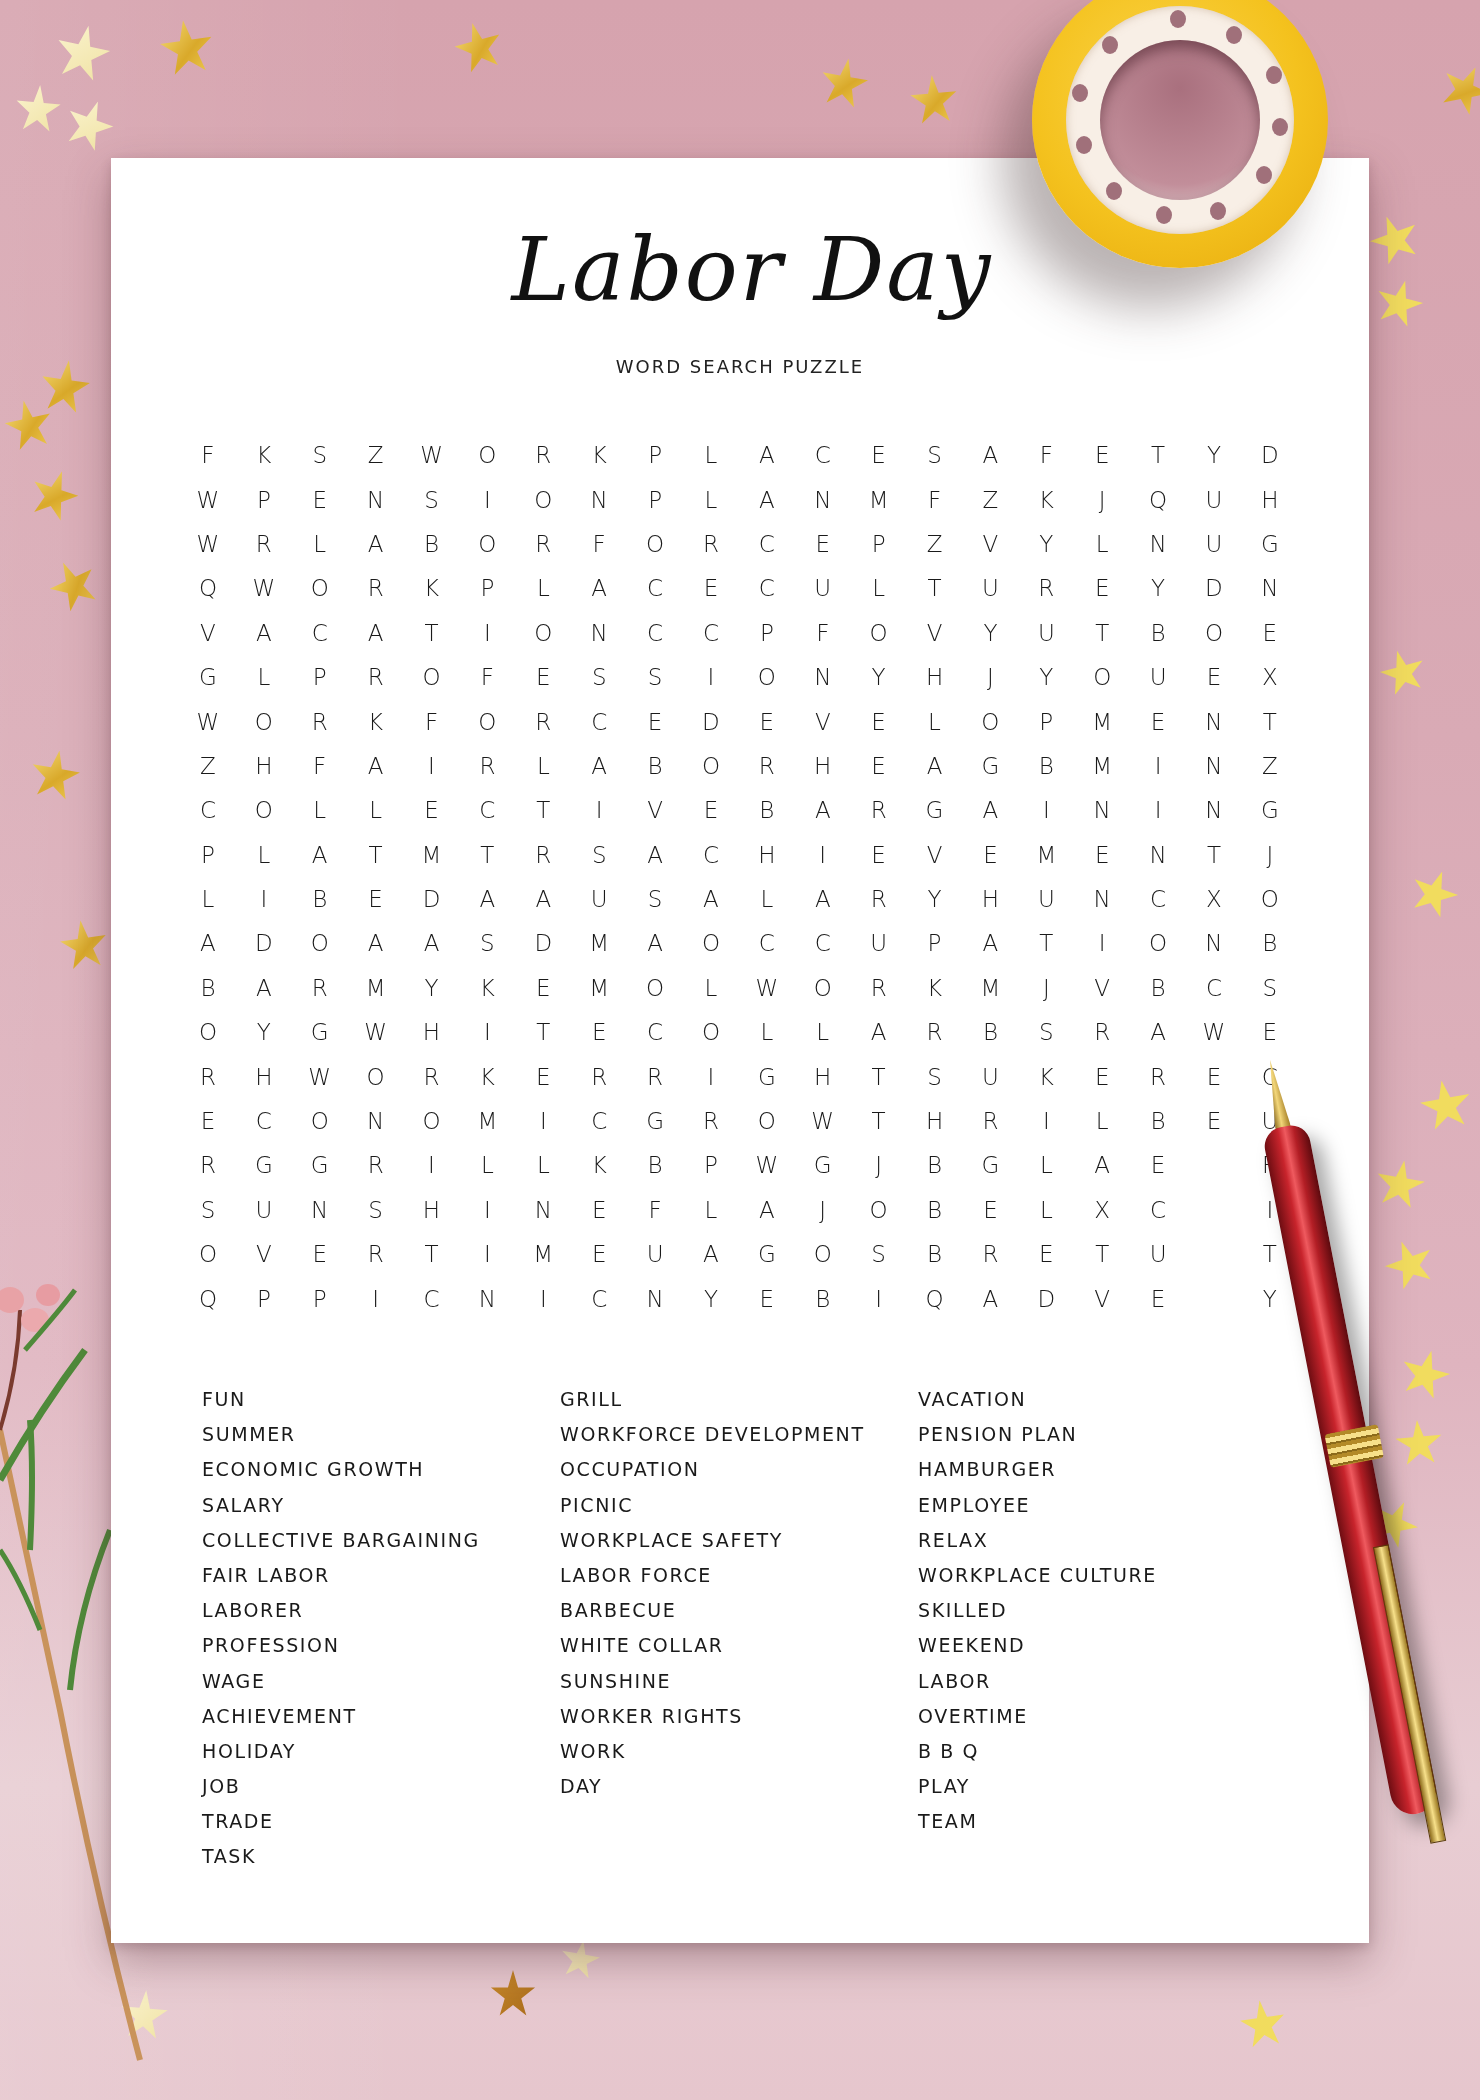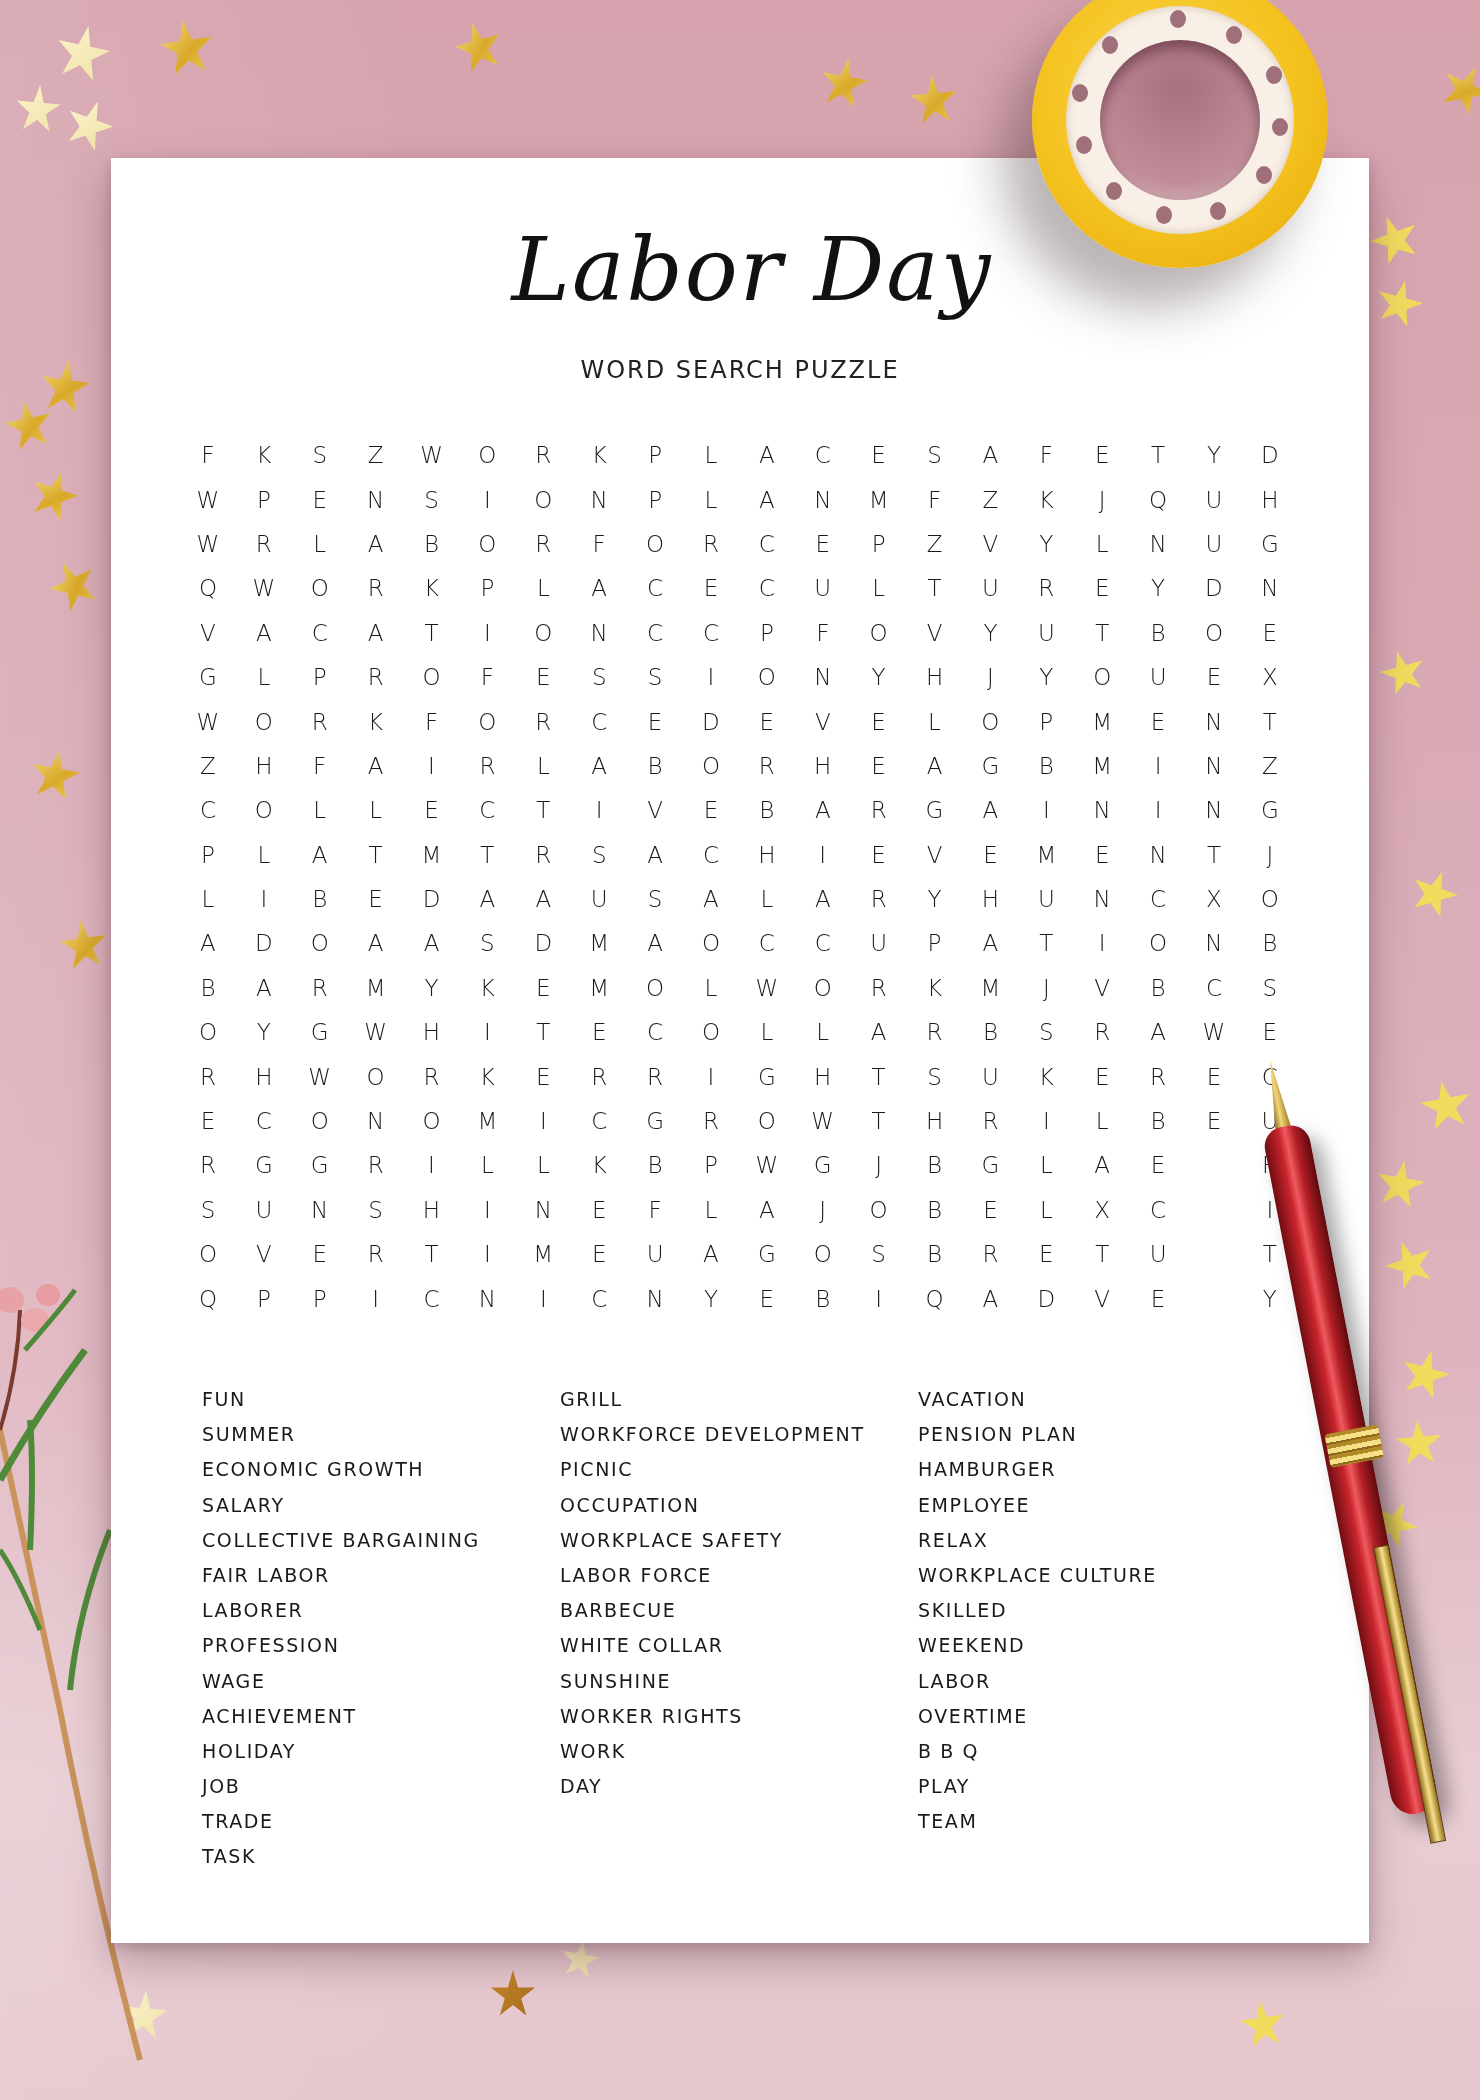--- a/index.html
+++ b/index.html
@@ -26,21 +26,21 @@
     background: #ffffff;
     box-shadow: 0 18px 40px rgba(80,40,50,0.35), 0 4px 10px rgba(80,40,50,0.2);
   }
   .title {
     position: absolute; left: 0; width: 100%; top: 68px; text-align: center;
     font-family: "DejaVu Serif", serif; font-style: italic; font-size: 88px;
     color: #111; letter-spacing: 2px; line-height: 1; margin-left: 12px;
   }
   .subtitle {
     position: absolute; left: 0; width: 100%; top: 198px; text-align: center;
-    font-family: "DejaVu Sans", sans-serif; font-size: 24px; color: #222; letter-spacing: 2px;
+    font-family: "DejaVu Sans", sans-serif; font-size: 18px; color: #222; letter-spacing: 2px;
   }
   .grid {
     position: absolute; left: 69px; top: 275px;
     display: grid; grid-template-columns: repeat(20, 55.9px); grid-auto-rows: 44.4px;
   }
   .cell {
     display: flex; align-items: center; justify-content: center;
     font-family: "DejaVu Sans", sans-serif; font-size: 23px; color: #1a1a1a; font-weight: 300;
   }
   .words {
@@ -567,22 +567,22 @@
         <div class="word">WAGE</div>
         <div class="word">ACHIEVEMENT</div>
         <div class="word">HOLIDAY</div>
         <div class="word">JOB</div>
         <div class="word">TRADE</div>
         <div class="word">TASK</div>
       </div>
       <div class="word-col">
         <div class="word">GRILL</div>
         <div class="word">WORKFORCE DEVELOPMENT</div>
+        <div class="word">OCCUPATION</div>
         <div class="word">PICNIC</div>
-        <div class="word">OCCUPATION</div>
         <div class="word">WORKPLACE SAFETY</div>
         <div class="word">LABOR FORCE</div>
         <div class="word">BARBECUE</div>
         <div class="word">WHITE COLLAR</div>
         <div class="word">SUNSHINE</div>
         <div class="word">WORKER RIGHTS</div>
         <div class="word">WORK</div>
         <div class="word">DAY</div>
       </div>
       <div class="word-col">

